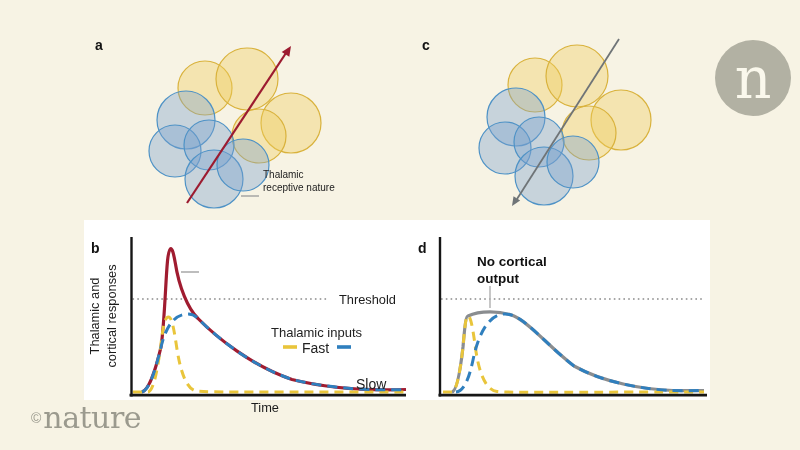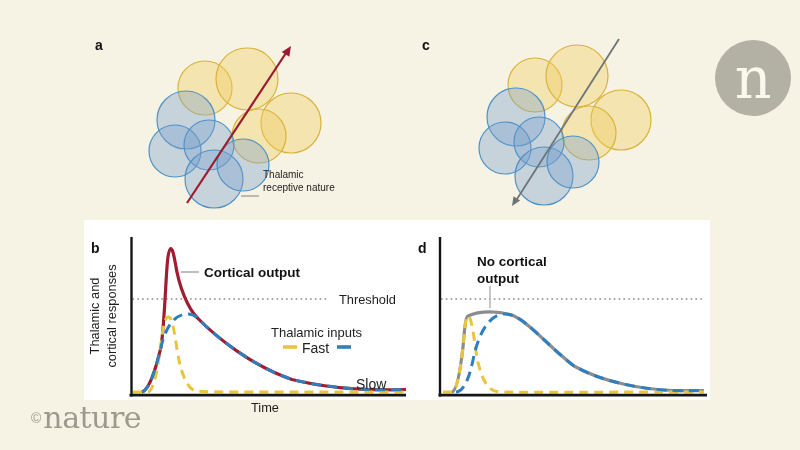--- a/index.html
+++ b/index.html
@@ -100,21 +100,20 @@
   <div class="txt ann" style="left:263px;top:168px;">
     <div>Thalamic</div>
     <div>receptive nature</div>
   </div>
 
   <div class="yaxis-wrap">
     <div>Thalamic and</div>
     <div>cortical responses</div>
   </div>
 
-  <div class="txt bold-ann" style="left:204px;top:265px;">Cortical output</div>
 
   <div class="txt axis-label" style="left:339px;top:292px;">Threshold</div>
 
   <div class="txt legend-title" style="left:271px;top:325px;">Thalamic inputs</div>
   <div class="txt legend-item" style="left:302px;top:340px;">Fast</div>
   <div class="txt legend-item" style="left:356px;top:340px;margin-top:36px;">Slow</div>
 
   <div class="txt axis-label" style="left:251px;top:400px;">Time</div>
 
   <div class="txt bold-ann" style="left:477px;top:254px;">

